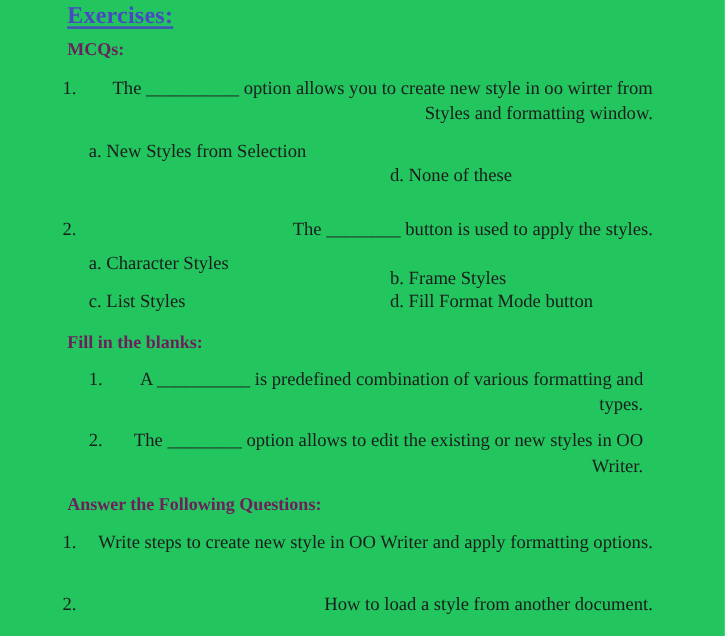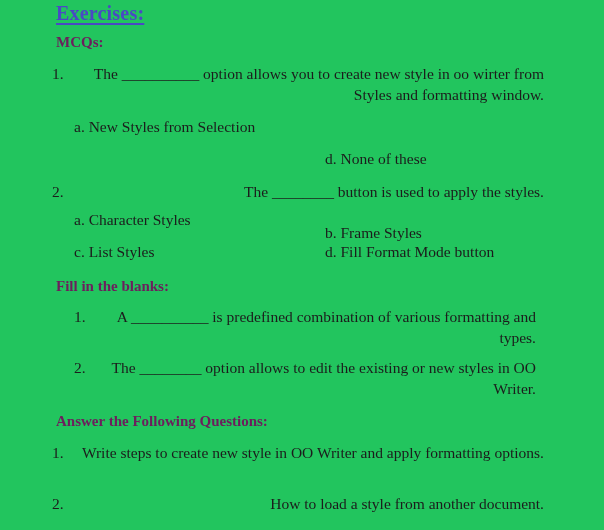--- a/index.html
+++ b/index.html
@@ -105,21 +105,21 @@
   <div class="h-exercises">Exercises:</div>
 
   <div class="h-section h-mcqs">MCQs:</div>
 
   <div class="q q-main" style="top:63px;">
     <span class="num">1.</span>
     <span class="body">The __________ option allows you to create new style in oo wirter from Styles and formatting window.</span>
   </div>
 
   <div class="opt opt-a" style="top:116px;">a. New Styles from Selection</div>
-  <div class="opt opt-b" style="top:148px;">d. None of these</div>
+  <div class="opt opt-b" style="top:136px;">d. None of these</div>
 
   <div class="q q-main" style="top:181px;">
     <span class="num">2.</span>
     <span class="body">The ________ button is used to apply the styles.</span>
   </div>
 
   <div class="opt opt-a" style="top:209px;">a. Character Styles</div>
   <div class="opt opt-b" style="top:222px;">b. Frame Styles</div>
   <div class="opt opt-a" style="top:241px;">c.  List Styles</div>
   <div class="opt opt-b" style="top:241px;">d. Fill Format Mode button</div>

